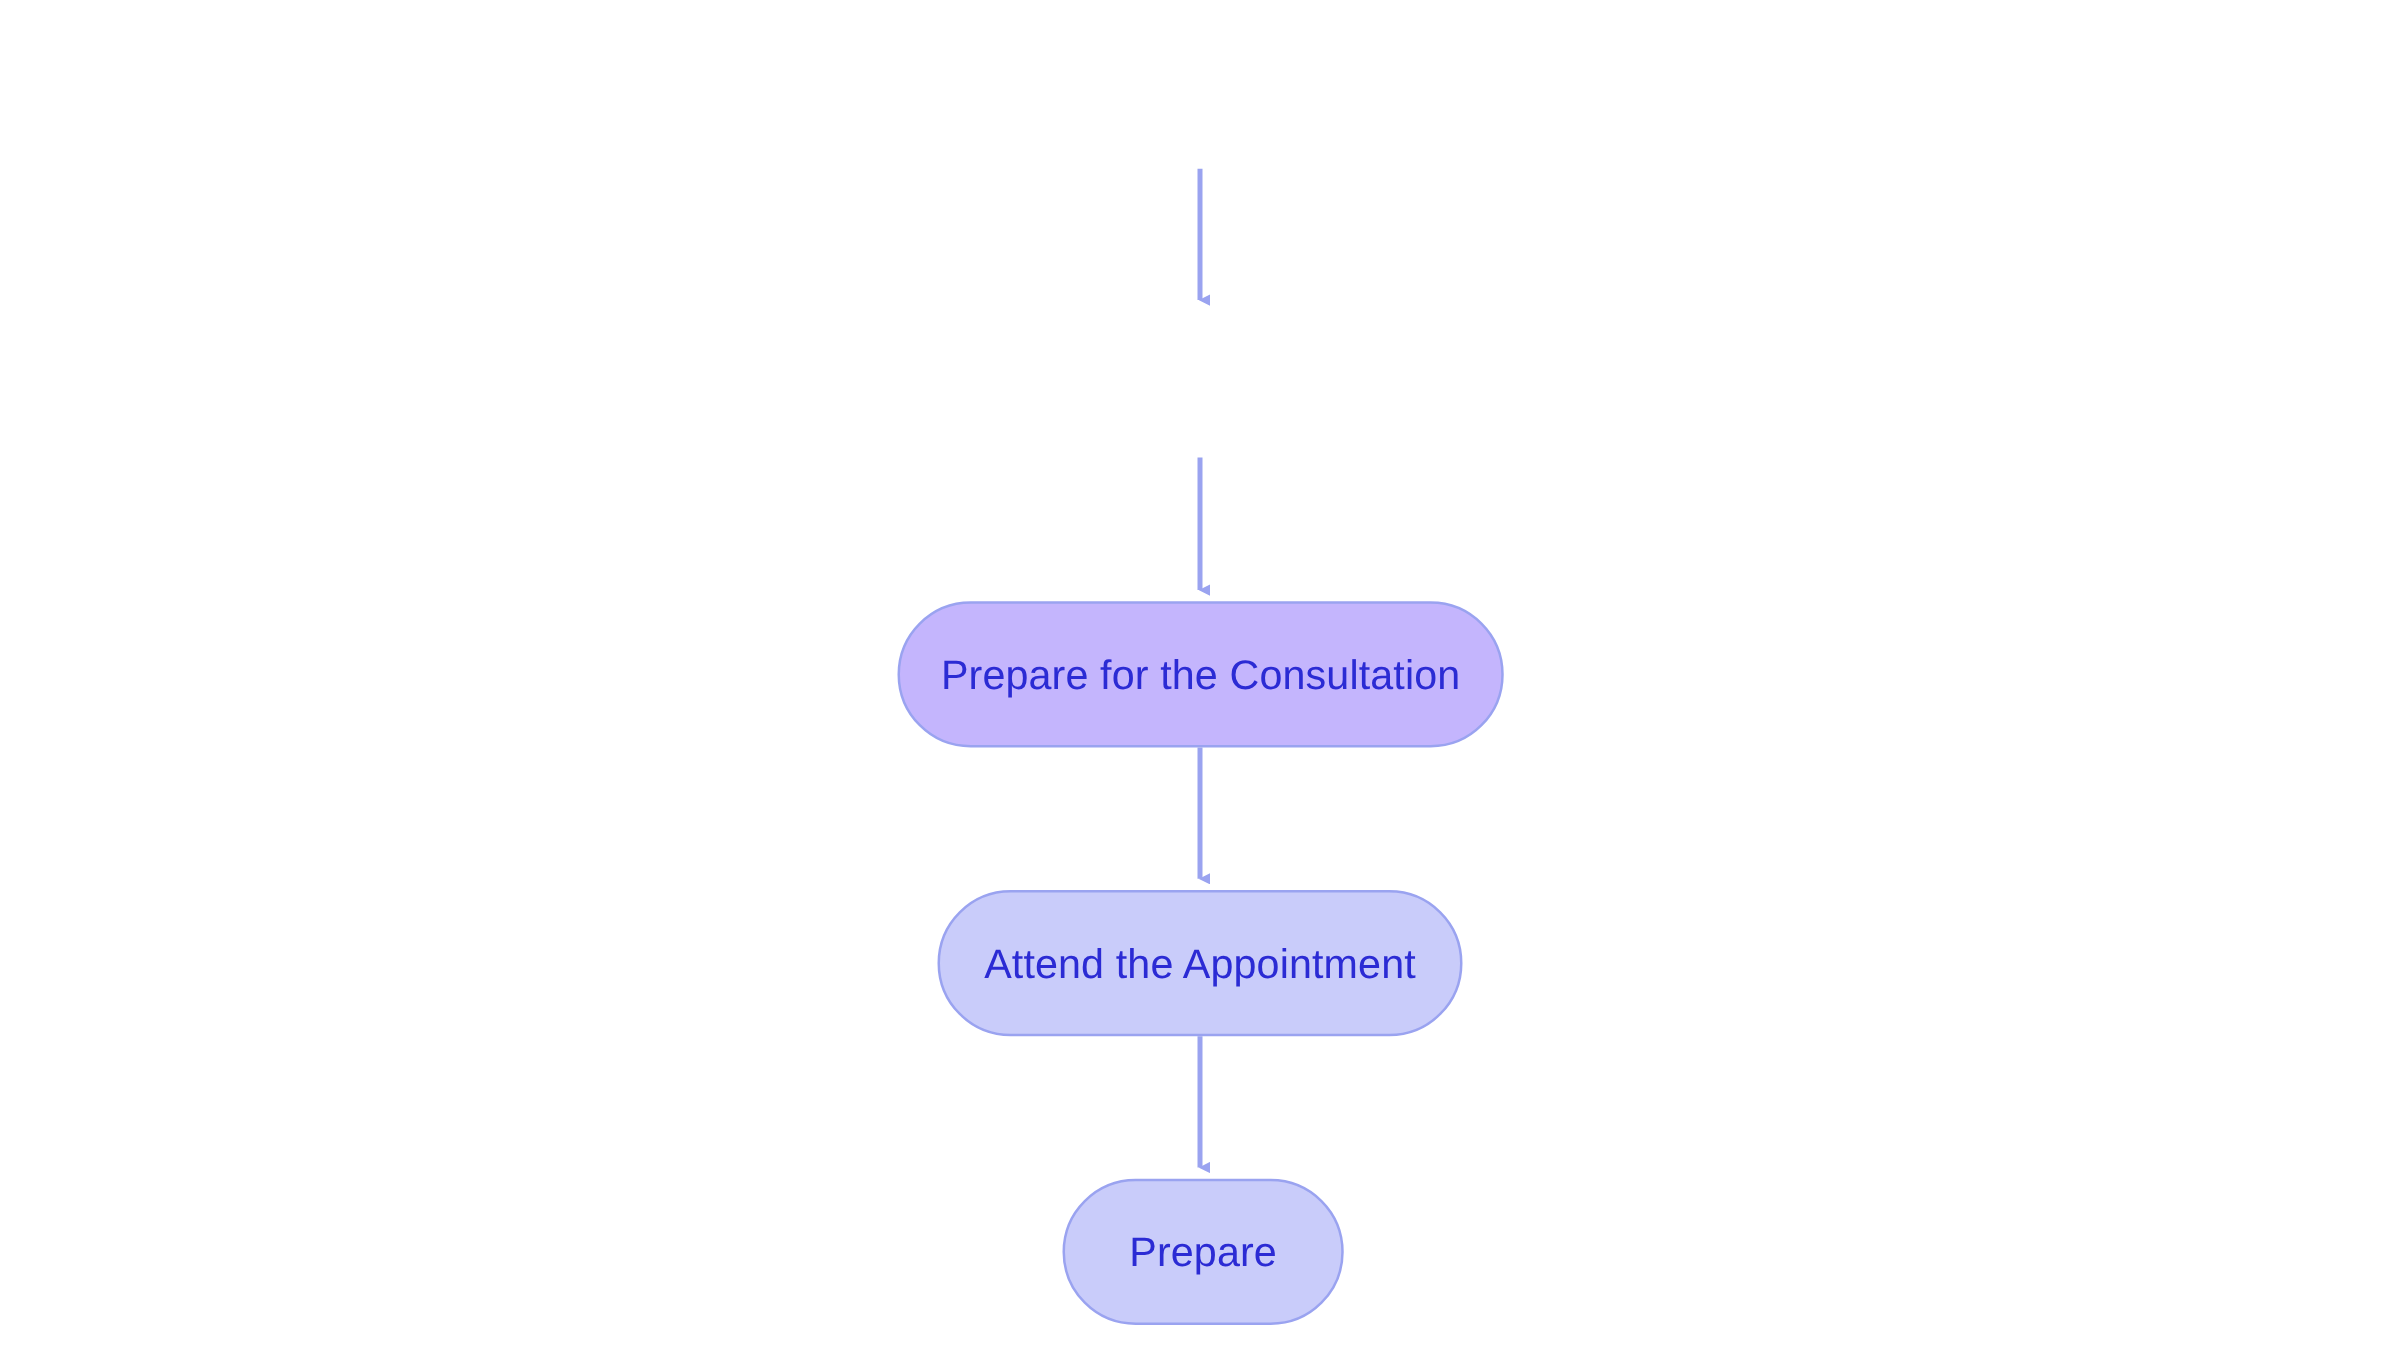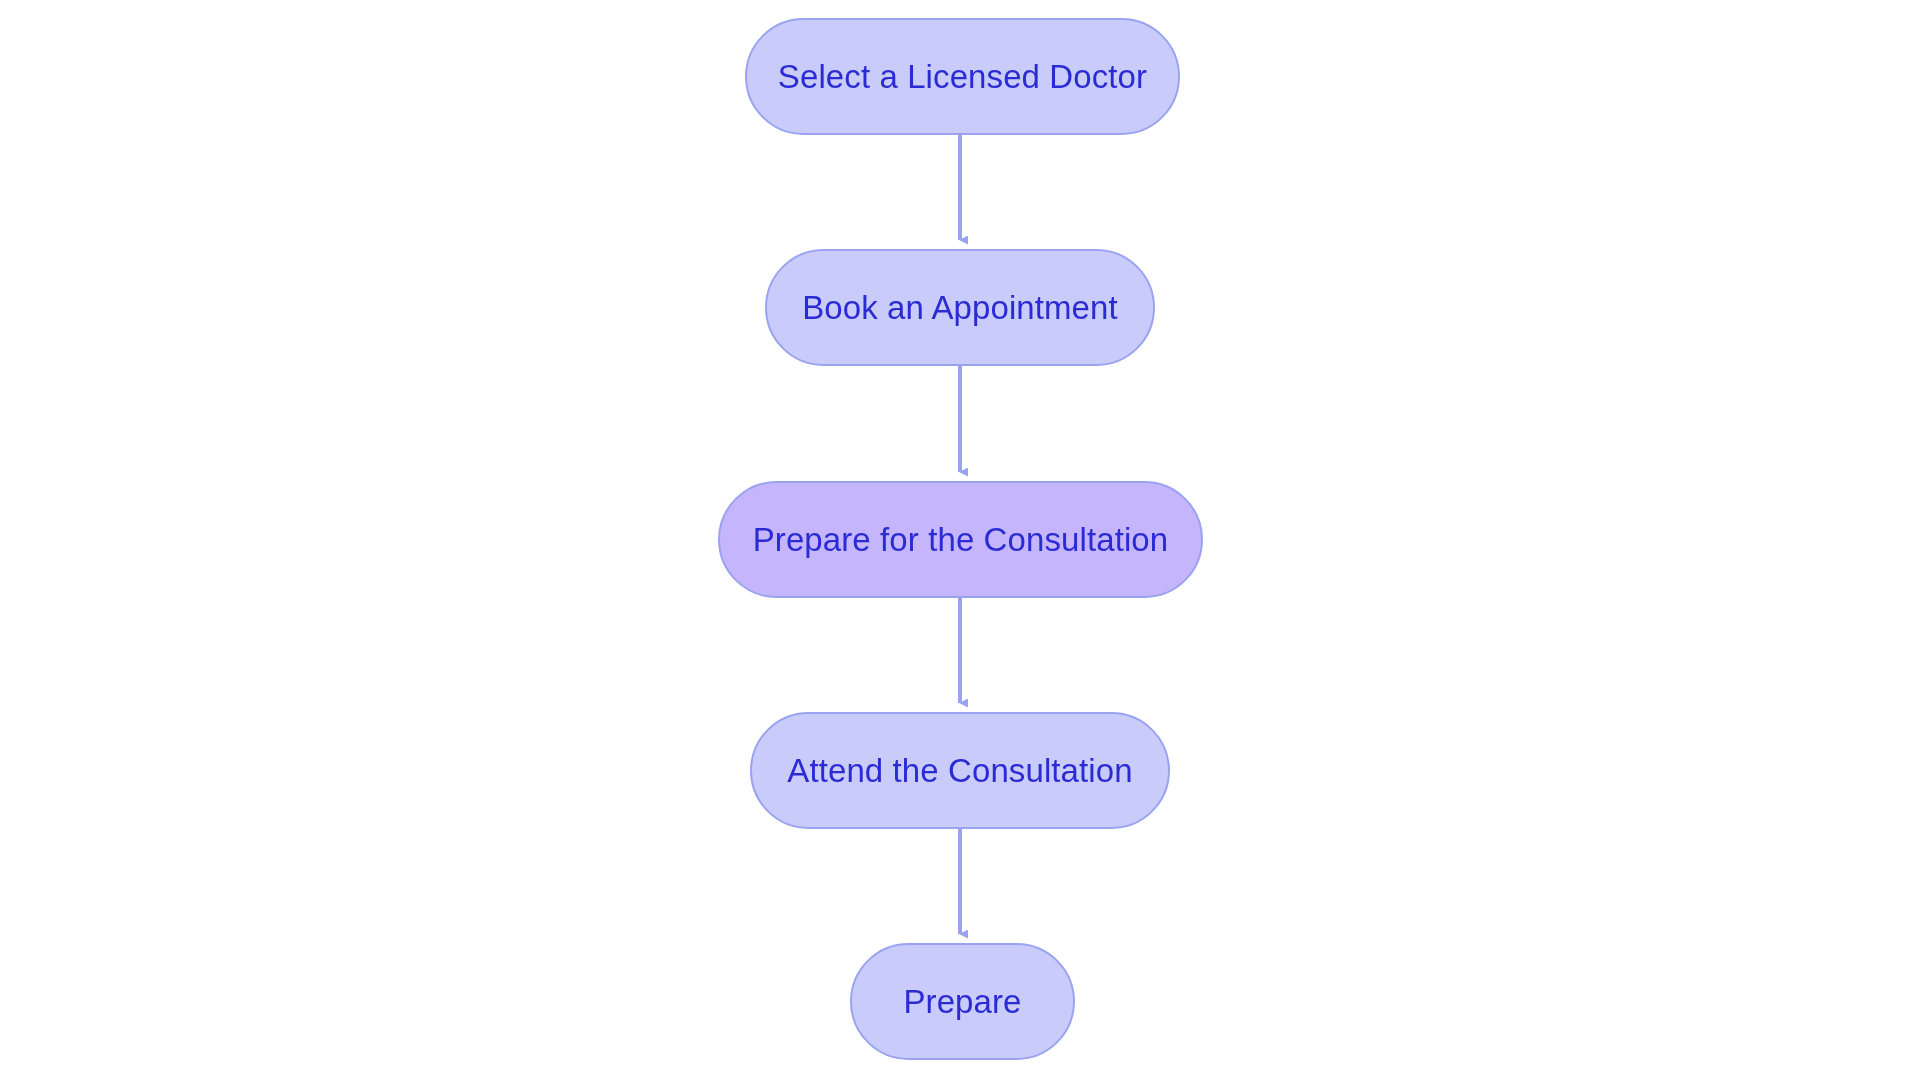--- a/index.html
+++ b/index.html
@@ -72,33 +72,27 @@
 
     <line x1="960" y1="135" x2="960" y2="240" stroke="#9AA3F0" stroke-width="4" marker-end="url(#arrowhead)"></line>
 
     <line x1="960" y1="366" x2="960" y2="472" stroke="#9AA3F0" stroke-width="4" marker-end="url(#arrowhead)"></line>
 
     <line x1="960" y1="598" x2="960" y2="703" stroke="#9AA3F0" stroke-width="4" marker-end="url(#arrowhead)"></line>
 
     <line x1="960" y1="829" x2="960" y2="934" stroke="#9AA3F0" stroke-width="4" marker-end="url(#arrowhead)"></line>
   </svg>
 
-  <div class="node" id="node-1" style="background-color: rgb(201, 204, 250); border-color: rgb(154, 163, 240);">
-    <span class="node-label" style="color: rgb(43, 43, 212);">Select a Licensed Doctor</span>
-  </div>
 
-  <div class="node" id="node-2" style="background-color: rgb(201, 204, 250); border-color: rgb(154, 163, 240);">
-    <span class="node-label" style="color: rgb(43, 43, 212);">Book an Appointment</span>
-  </div>
 
   <div class="node" id="node-3" style="background-color: #c4b5fd; border-color: rgb(154, 163, 240);">
     <span class="node-label" style="color: rgb(43, 43, 212);">Prepare for the Consultation</span>
   </div>
 
   <div class="node" id="node-4" style="background-color: rgb(201, 204, 250); border-color: rgb(154, 163, 240);">
-    <span class="node-label" style="color: rgb(43, 43, 212);">Attend the Consultation</span>
+    <span class="node-label" style="color: rgb(43, 43, 212);">Attend the Appointment</span>
   </div>
 
   <div class="node" id="node-5" style="background-color: rgb(201, 204, 250); border-color: rgb(154, 163, 240);">
     <span class="node-label" style="color: rgb(43, 43, 212);">Prepare</span>
   </div>
 
 </div>
 
 </body></html>

